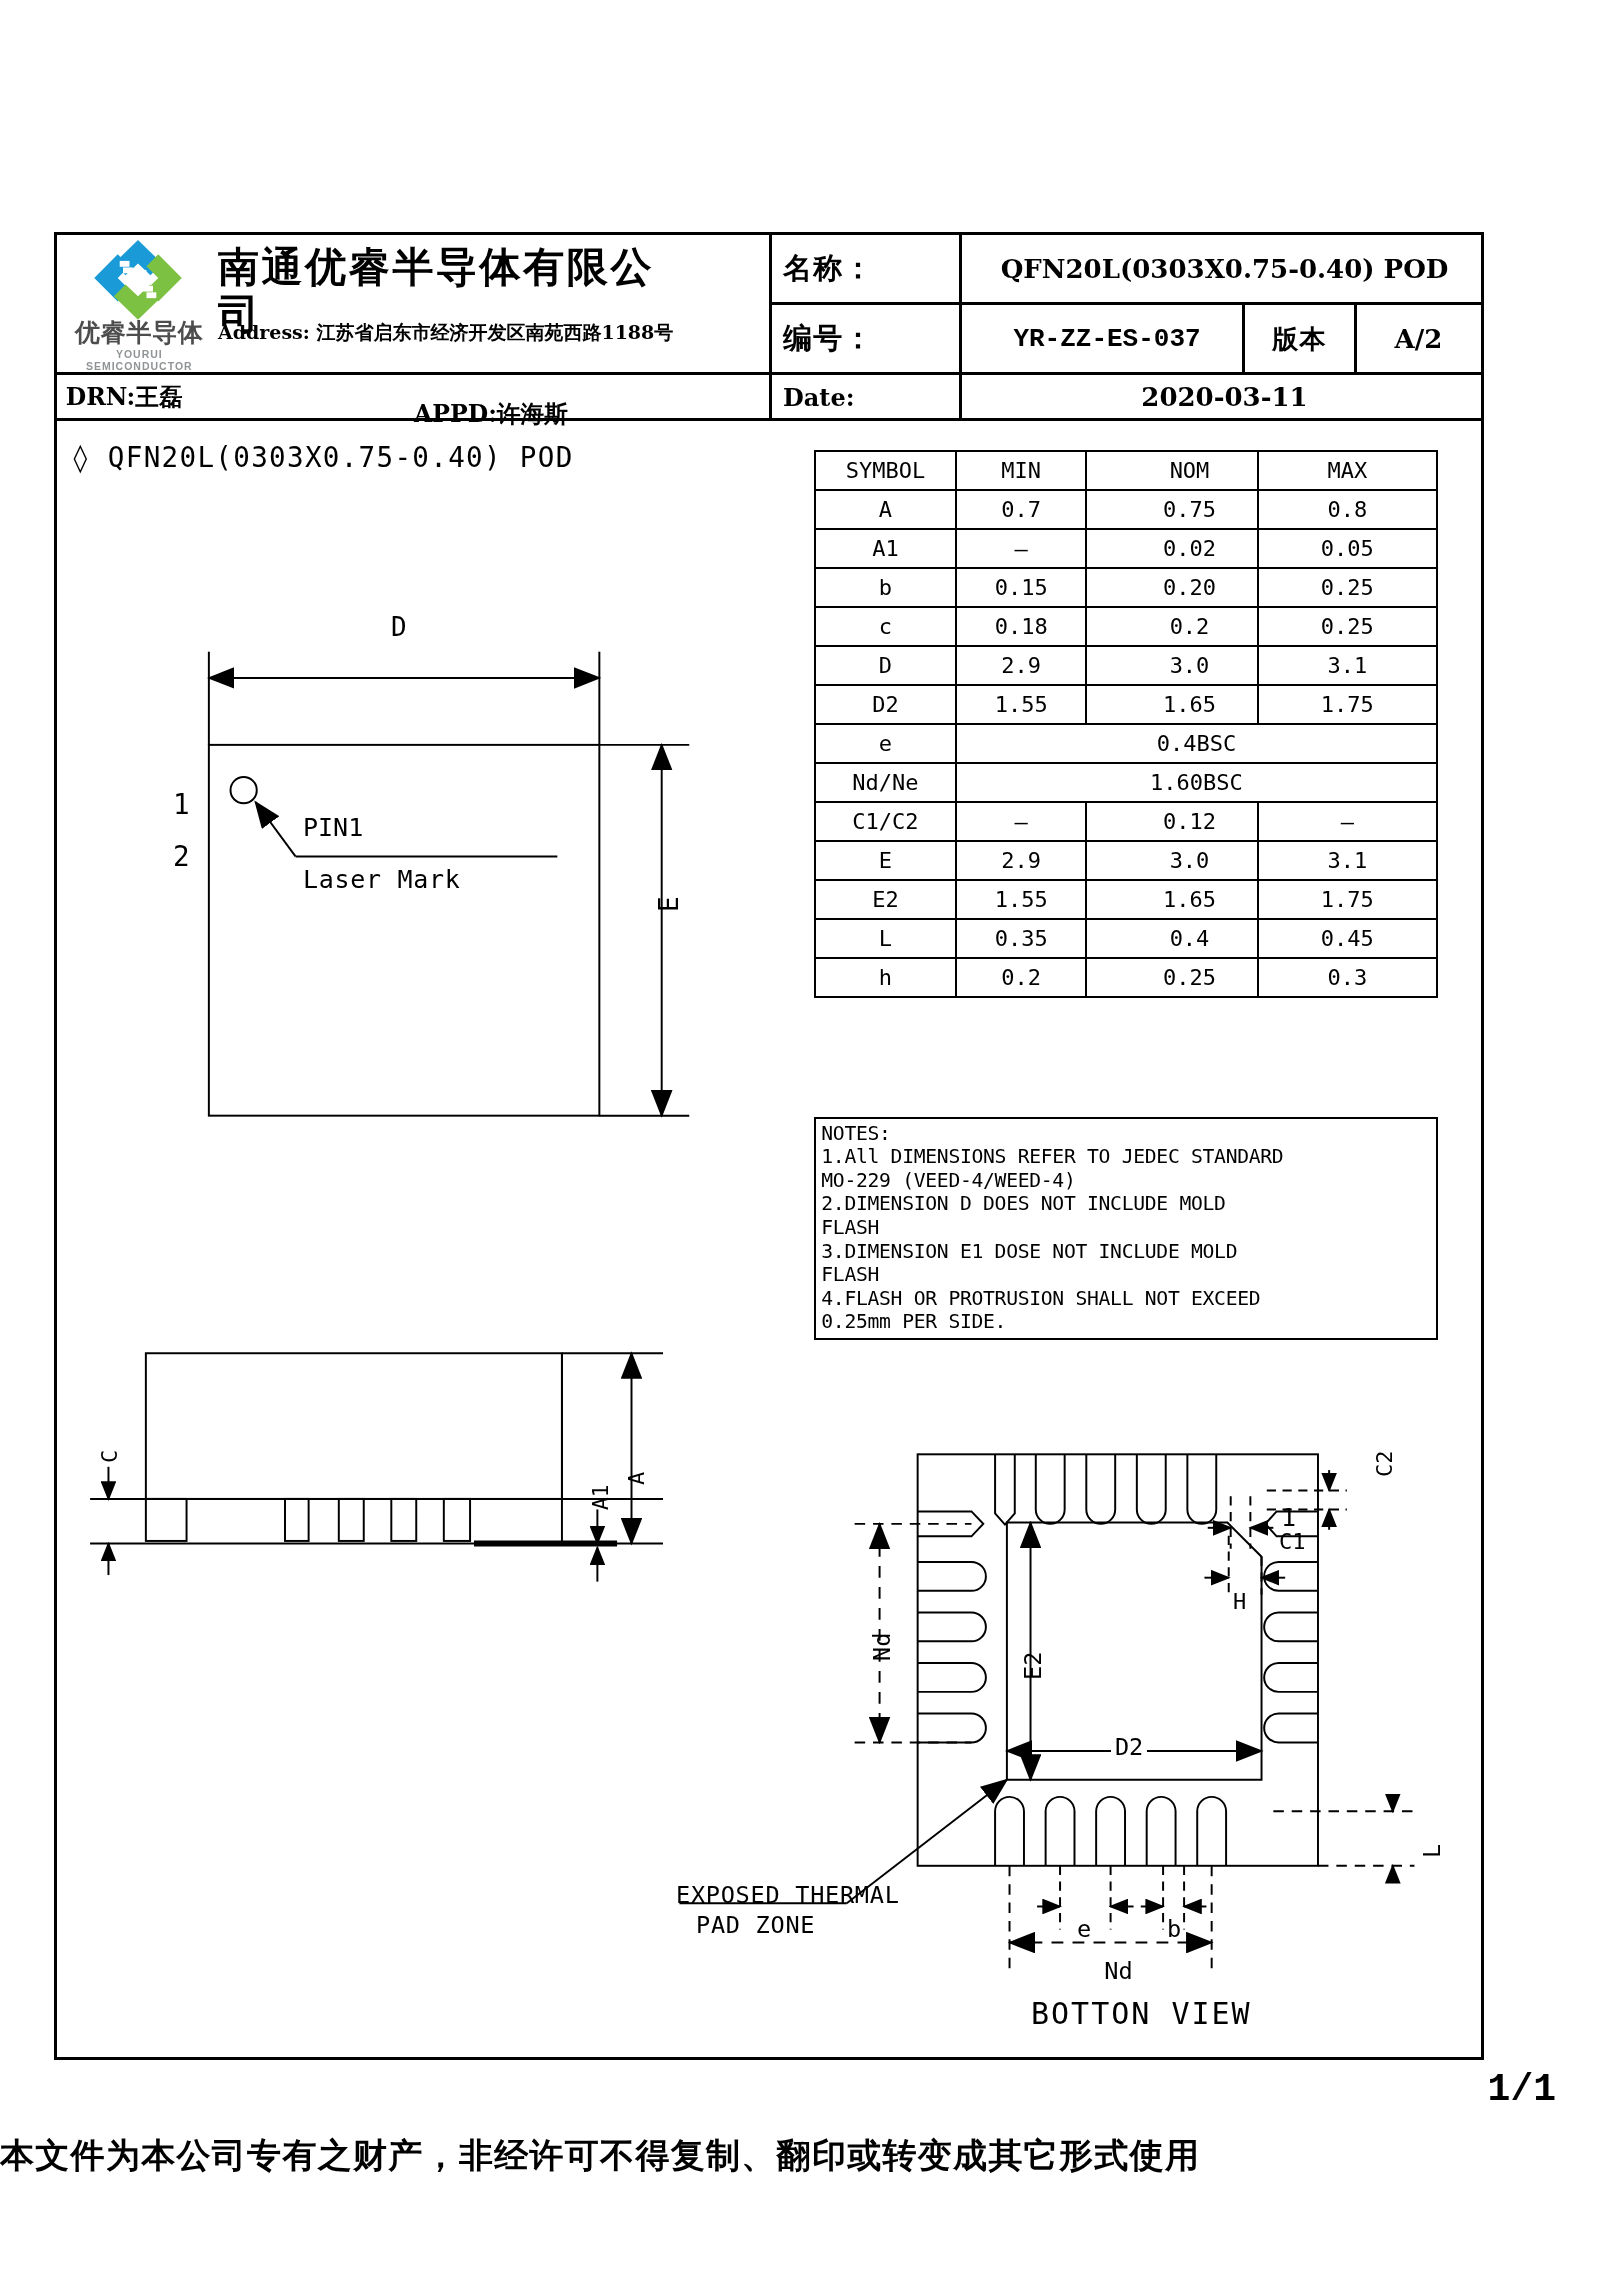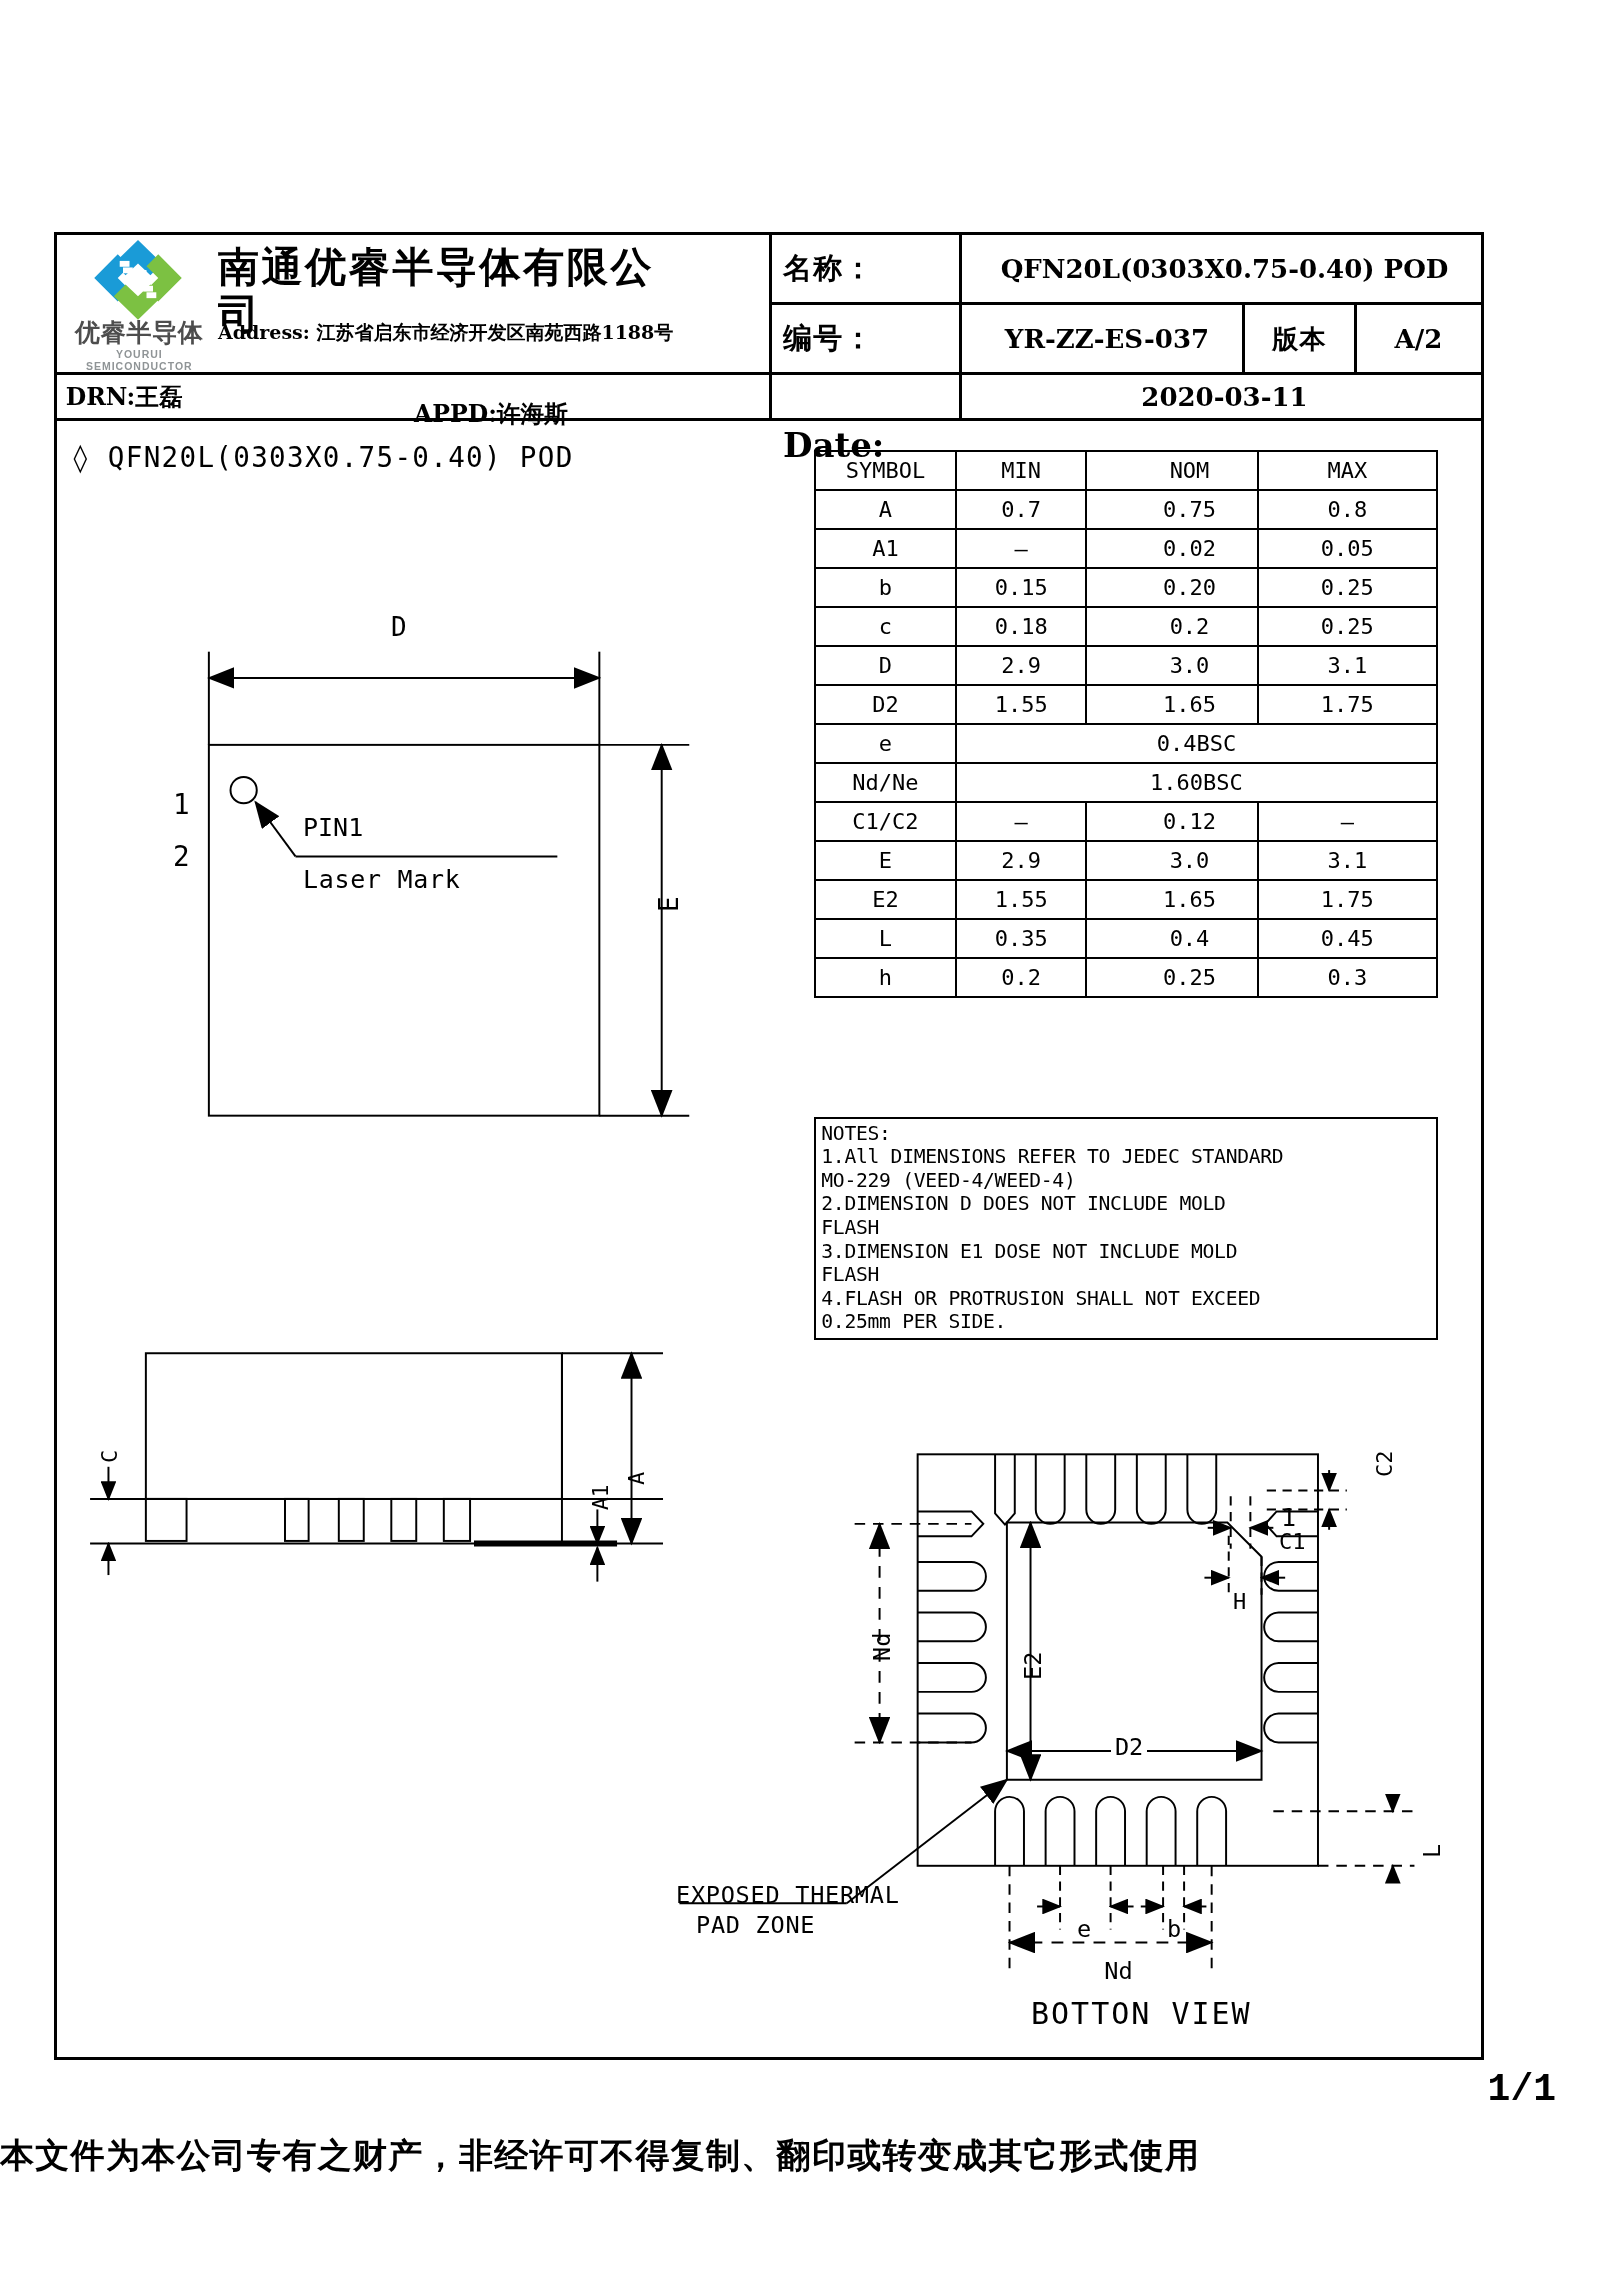--- a/index.html
+++ b/index.html
@@ -35,21 +35,21 @@
   .co-name{position:absolute;left:164px;top:11.8px;width:446px;
      font-family:"DejaVu Serif","Liberation Serif",serif;font-weight:bold;
      font-size:41px;letter-spacing:2.6px;line-height:47px;}
   .co-addr{position:absolute;left:164px;top:89px;width:459px;
      font-family:"DejaVu Serif","Liberation Serif",serif;font-weight:bold;
      font-size:19px;letter-spacing:0px;line-height:22px;}
 
   .lbl-cn{font-family:"DejaVu Serif","Liberation Serif",serif;font-weight:bold;
           font-size:29px;letter-spacing:1.3px;}
   .lbl-en{font-family:"DejaVu Serif","Liberation Serif",serif;font-weight:bold;
-          font-size:34px;margin-top:48px;}
+          font-size:24px;}
   .val-b{font-family:"DejaVu Serif","Liberation Serif",serif;font-weight:bold;font-size:26px;}
   .val-name{font-family:"DejaVu Serif","Liberation Serif",serif;font-weight:bold;font-size:26px;}
 
   .drn{font-family:"DejaVu Serif","Liberation Serif",serif;font-weight:bold;font-size:23.6px;}
   .heading{position:absolute;left:72px;top:441px;font-size:27.6px;letter-spacing:1.3px;
            font-family:"DejaVu Sans Mono",monospace;}
 
   
   .dimtbl{position:absolute;left:814px;top:450px;width:624px;border-collapse:collapse;}
   .dimtbl td{border:2px solid #000;text-align:center;
@@ -113,21 +113,21 @@
       <div class="logo-en">YOURUI SEMICONDUCTOR</div>
     </div>
 
     <div class="co-name">南通优睿半导体有限公司</div>
     <div class="co-addr">Address: 江苏省启东市经济开发区南苑西路1188号</div>
 
     <div class="cell lbl-cn" style="left:729px;top:5.3px;width:171px;height:64px;">名称：</div>
     <div class="cell val-name" style="left:918px;top:5.3px;width:505px;height:64px;justify-content:center;">QFN20L(0303X0.75-0.40) POD</div>
 
     <div class="cell lbl-cn" style="left:729px;top:74px;width:171px;height:66px;">编号：</div>
-    <div class="cell val-b" style="left:918px;top:74px;width:270px;height:66px;justify-content:center;">YR-ZZ-ES-037</div>
+    <div class="cell val-b" style="left:918px;top:74px;width:270px;height:66px;justify-content:center;font-family:Liberation Mono, monospace;">YR-ZZ-ES-037</div>
     <div class="cell lbl-cn" style="left:1191px;top:74px;width:109px;height:66px;justify-content:center;font-size:26px;">版本</div>
     <div class="cell val-b" style="left:1302px;top:74px;width:125px;height:66px;justify-content:center;">A/2</div>
 
     <div class="cell lbl-en" style="left:729px;top:144px;width:171px;height:42px;">Date:</div>
     <div class="cell val-b" style="left:918px;top:144px;width:505px;height:42px;justify-content:center;">2020-03-11</div>
 
     <div class="cell drn" style="left:11.8px;top:144px;width:328px;height:42px;">DRN:王磊</div>
     <div class="cell drn" style="left:729px;top:144px;width:0;height:0;overflow:hidden;"></div>
     <div class="cell drn" style="left:360px;top:161px;width:341px;height:42px;text-align:center;">APPD:许海斯</div>
   </div>

